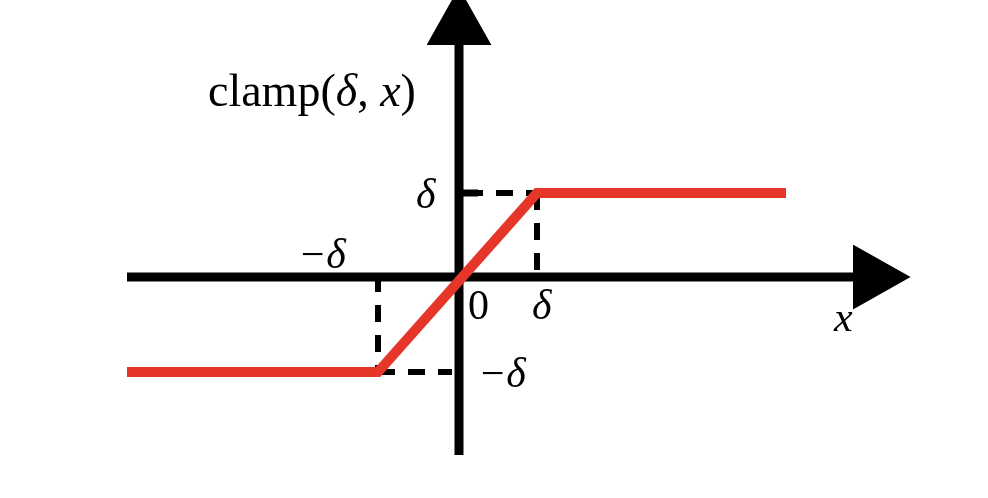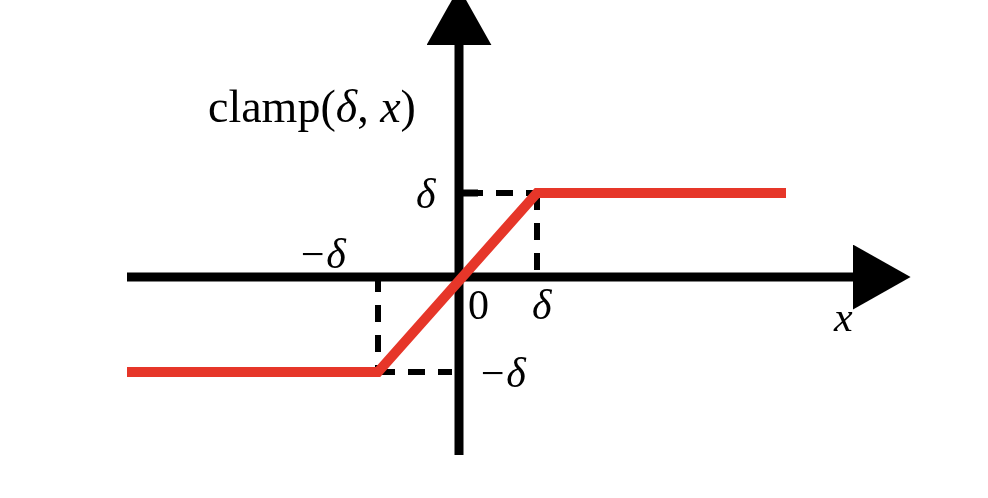--- a/index.html
+++ b/index.html
@@ -33,21 +33,20 @@
     line-height: 1;
     user-select: none;
   }
   .it { font-style: italic; }
   .up { font-style: normal; }
 
   #title-label {
     left: 208px;
     top: 68px;
     font-size: 46px;
-    margin-top: 16px;
   }
   #ylabel-delta-pos {
     left: 416px;
     top: 173px;
     font-size: 42px;
   }
   #ylabel-delta-neg {
     left: 478px;
     top: 352px;
     font-size: 42px;

